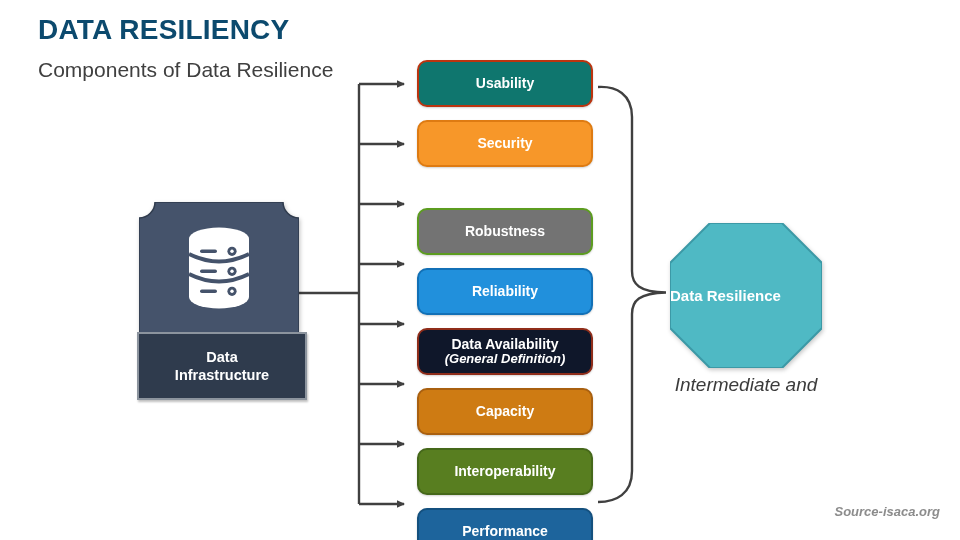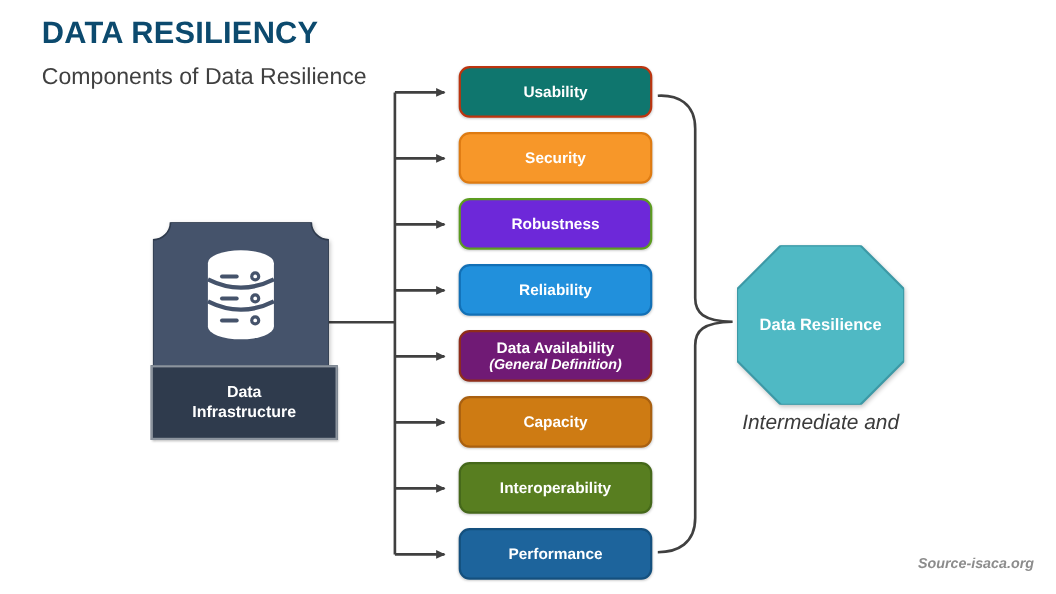--- a/index.html
+++ b/index.html
@@ -40,21 +40,21 @@
     left:137px;top:332px;width:170px;height:68px;
     background:#2f3b4d;border:2px solid #8c949e;box-sizing:border-box;
     display:flex;flex-direction:column;align-items:center;justify-content:center;
     color:#ffffff;font-weight:bold;font-size:14.5px;line-height:1.25;
     box-shadow:1px 2px 2px rgba(0,0,0,.25);
   }
 
   
   .result-text{
     left:670px;top:223px;width:152px;height:145px;
-    display:flex;flex-direction:column;align-items:center;justify-content:center;
+    display:flex;flex-direction:column;align-items:flex-start;justify-content:center;
     color:#ffffff;font-weight:bold;font-size:15px;line-height:1.4;text-align:center;
   }
   .result-line2{font-style:italic;}
   .result-caption{
     left:660px;top:372px;width:172px;
     text-align:center;font-style:italic;color:#3b3b3b;font-size:19px;line-height:1.35;
   }
 
   .source{
     right:20px;top:504px;
@@ -120,27 +120,27 @@
   <span>Infrastructure</span>
 </div>
 
 <div class="abs components">
   <div class="comp-box" style="background: #0f766e; border-color: rgb(188, 52, 15);">
     <span>Usability</span>
   </div>
   <div class="comp-box" style="background: rgb(247, 151, 41); border-color: rgb(222, 123, 18);">
     <span>Security</span>
   </div>
-  <div class="comp-box" style="background: #6d28d9; border-color: rgb(92, 156, 32);">
+  <div class="comp-box" style="background: #737373; border-color: rgb(92, 156, 32); margin-top: 28px;">
     <span>Robustness</span>
   </div>
   <div class="comp-box" style="background: rgb(33, 144, 220); border-color: rgb(18, 112, 182);">
     <span>Reliability</span>
   </div>
-  <div class="comp-box" style="background: #701a75; border-color: rgb(143, 45, 26); justify-content: center;">
+  <div class="comp-box" style="background: #0f172a; border-color: rgb(143, 45, 26); justify-content: center;">
     <span>Data Availability</span>
     <span class="comp-sublabel">(General Definition)</span>
   </div>
   <div class="comp-box" style="background: rgb(206, 123, 19); border-color: rgb(169, 96, 16);">
     <span>Capacity</span>
   </div>
   <div class="comp-box" style="background: rgb(88, 126, 32); border-color: rgb(69, 104, 26);">
     <span>Interoperability</span>
   </div>
   <div class="comp-box" style="background: rgb(29, 100, 156); border-color: rgb(20, 80, 126);">

